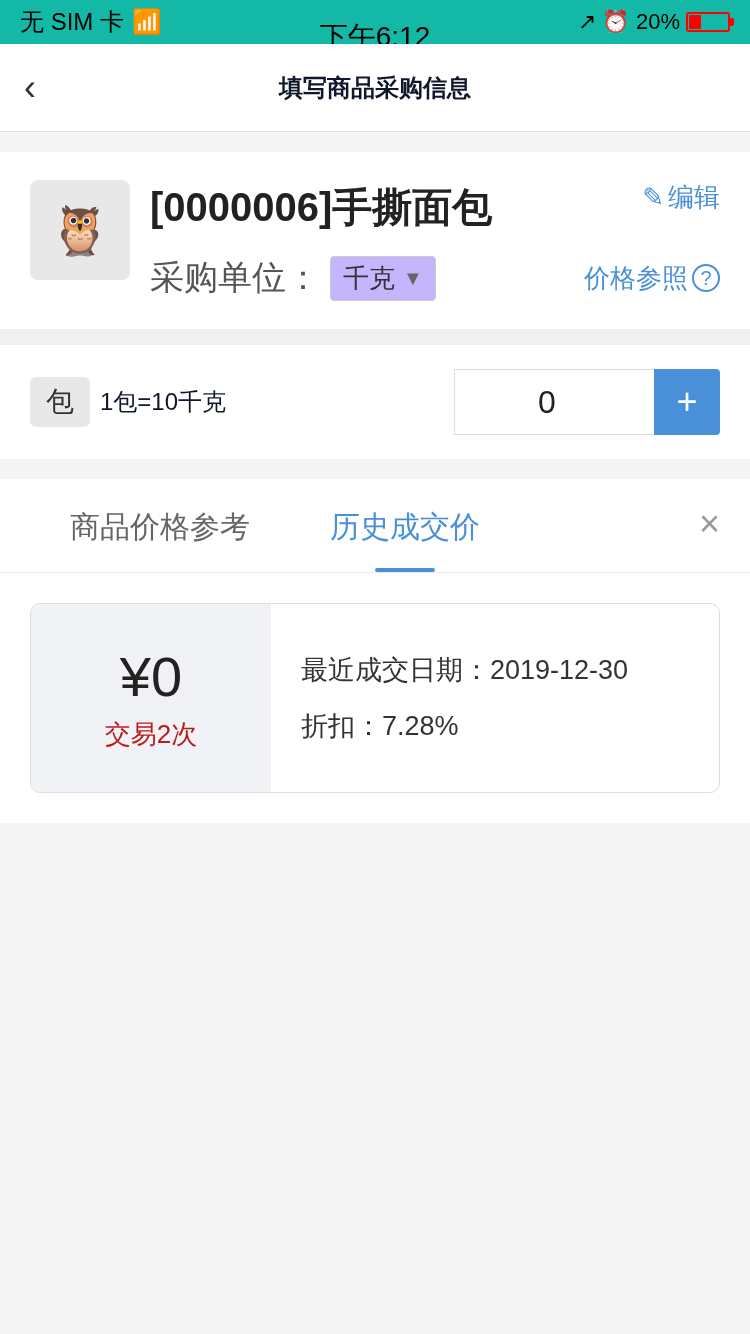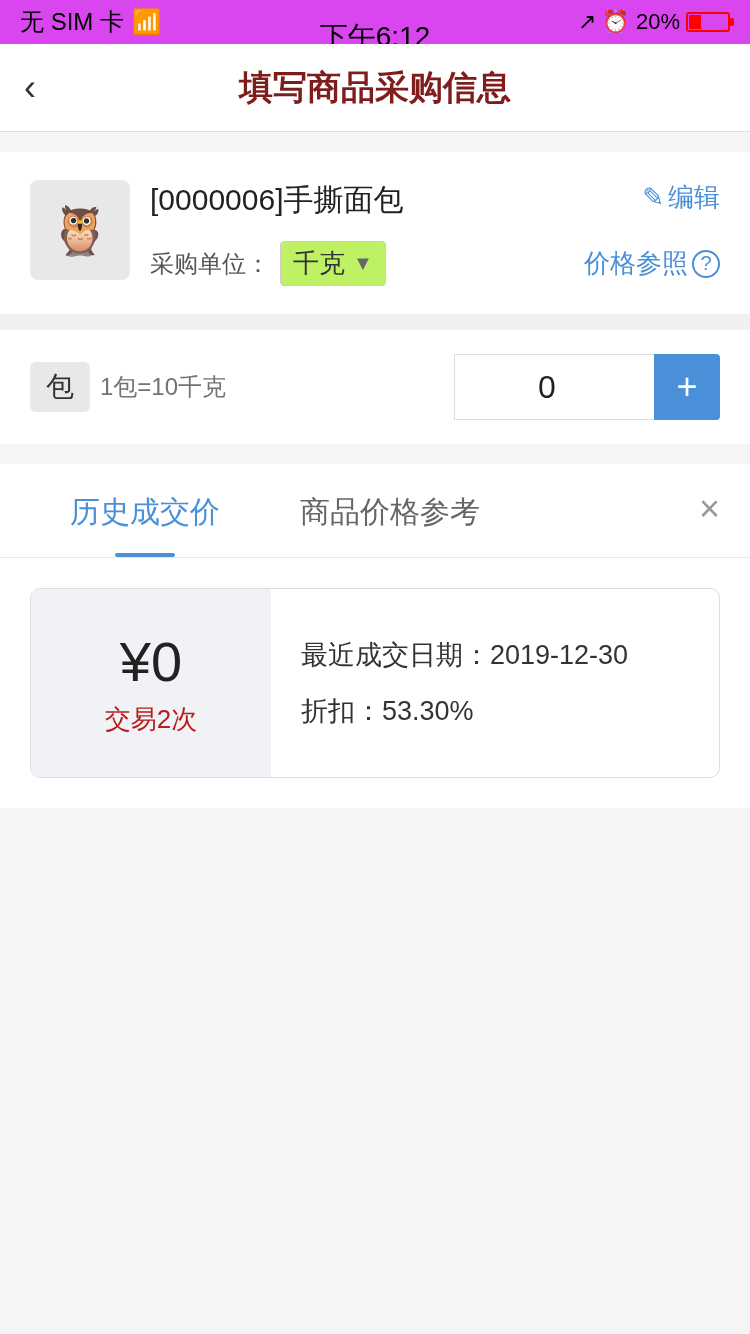--- a/index.html
+++ b/index.html
@@ -9,21 +9,21 @@
       min-height: 1334px;
       font-family: -apple-system, "PingFang SC", "Helvetica Neue", Arial, sans-serif;
       background: #f5f5f5;
       font-size: 28px;
     }
 
     
     .status-bar {
       width: 100%;
       height: 44px;
-      background: #d946ef;
+      background: #14b8a6;
       display: flex;
       align-items: center;
       justify-content: space-between;
       padding: 0 20px;
       font-size: 24px;
       color: #000;
     }
     .status-left {
       display: flex;
       align-items: center;
@@ -86,23 +86,23 @@
       border-bottom: 1px solid #e0e0e0;
     }
     .nav-back {
       position: absolute;
       left: 24px;
       font-size: 36px;
       color: #333;
       cursor: pointer;
     }
     .nav-title {
-      font-size: 34px;
+      font-size: 24px;
       font-weight: 600;
-      color: #7f1d1d;
+      color: #0f172a;
     }
 
     
     .product-card {
       background: #fff;
       margin-top: 20px;
       padding: 28px 30px;
       display: flex;
       align-items: flex-start;
       gap: 20px;
@@ -124,51 +124,51 @@
     .product-info {
       flex: 1;
     }
     .product-header {
       display: flex;
       justify-content: space-between;
       align-items: flex-start;
       margin-bottom: 20px;
     }
     .product-name {
-      font-size: 30px;
+      font-size: 40px;
       color: #222;
-      font-weight: 400;
+      font-weight: 700;
     }
     .edit-btn {
       font-size: 26px;
       color: #4a90d9;
       display: flex;
       align-items: center;
       gap: 4px;
       cursor: pointer;
     }
     .product-unit-row {
       display: flex;
       align-items: center;
       justify-content: space-between;
     }
     .unit-label {
-      font-size: 24px;
+      font-size: 34px;
       color: #555;
     }
     .unit-select {
       display: inline-flex;
       align-items: center;
       border: 1px solid #ccc;
       border-radius: 4px;
       padding: 4px 12px;
       font-size: 26px;
       color: #333;
       gap: 8px;
-      background: #bef264;
+      background: #c4b5fd;
     }
     .unit-arrow {
       font-size: 20px;
       color: #666;
     }
     .price-ref {
       font-size: 26px;
       color: #4a90d9;
       display: flex;
       align-items: center;
@@ -210,21 +210,21 @@
     .qty-label-box {
       background: #e8e8e8;
       padding: 6px 16px;
       border-radius: 6px;
       font-size: 28px;
       color: #333;
       font-weight: 500;
     }
     .qty-conversion {
       font-size: 24px;
-      color: #737373;
+      color: #0f172a;
     }
     .qty-input-group {
       display: flex;
       align-items: center;
     }
     .qty-input {
       width: 200px;
       height: 66px;
       border: 1px solid #ddd;
       border-right: none;
@@ -404,40 +404,40 @@
     <span class="qty-conversion">1包=10千克</span>
   </div>
   <div class="qty-input-group">
     <input class="qty-input" type="number" value="0" style="">
     <button class="qty-plus">+</button>
   </div>
 </div>
 
 <div class="tabs-container">
   <div class="tabs-header">
+    <div class="tab-item">
+      <span>商品价格参考</span>
+    </div>
     <div class="tab-item active">
       <span>历史成交价</span>
-    </div>
-    <div class="tab-item">
-      <span>商品价格参考</span>
     </div>
     <span class="tab-close">×</span>
   </div>
 
   <div class="tab-content">
     <div class="price-card">
       <div class="price-left-panel">
         <span class="price-amount">¥0</span>
         <span class="price-trade-count">交易2次</span>
       </div>
       <div class="price-right-panel">
         <div class="price-detail-row">
           <span>最近成交日期：</span><span>2019-12-30</span>
         </div>
         <div class="price-detail-row">
-          <span>折扣：</span><span>53.30%</span>
+          <span>折扣：</span><span>7.28%</span>
         </div>
       </div>
     </div>
   </div>
 </div>
 
 <div class="page-body"></div>
 
 </body></html>

